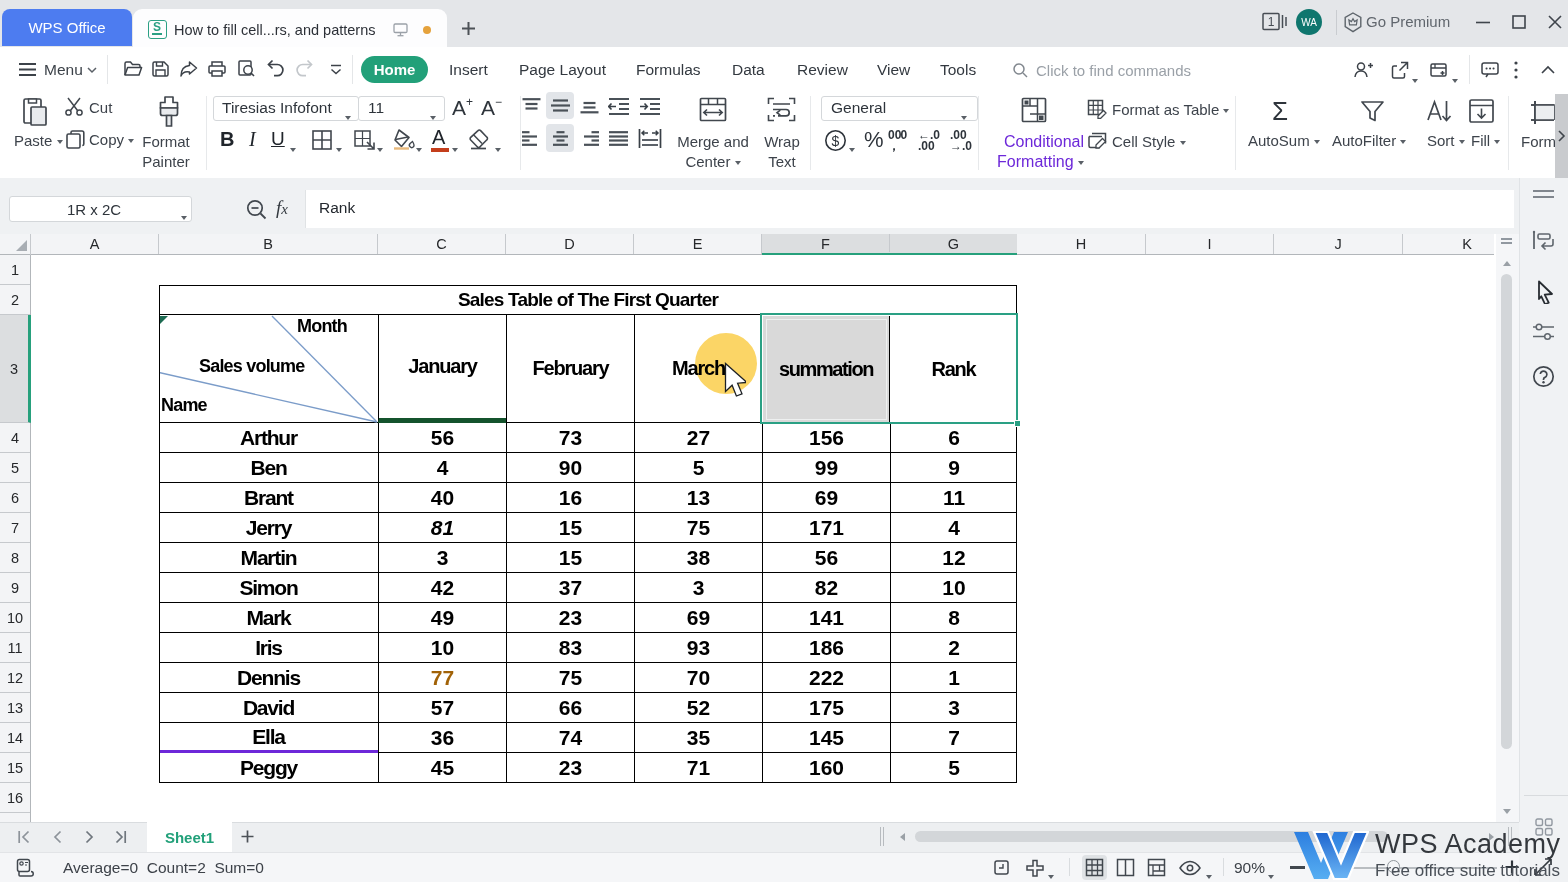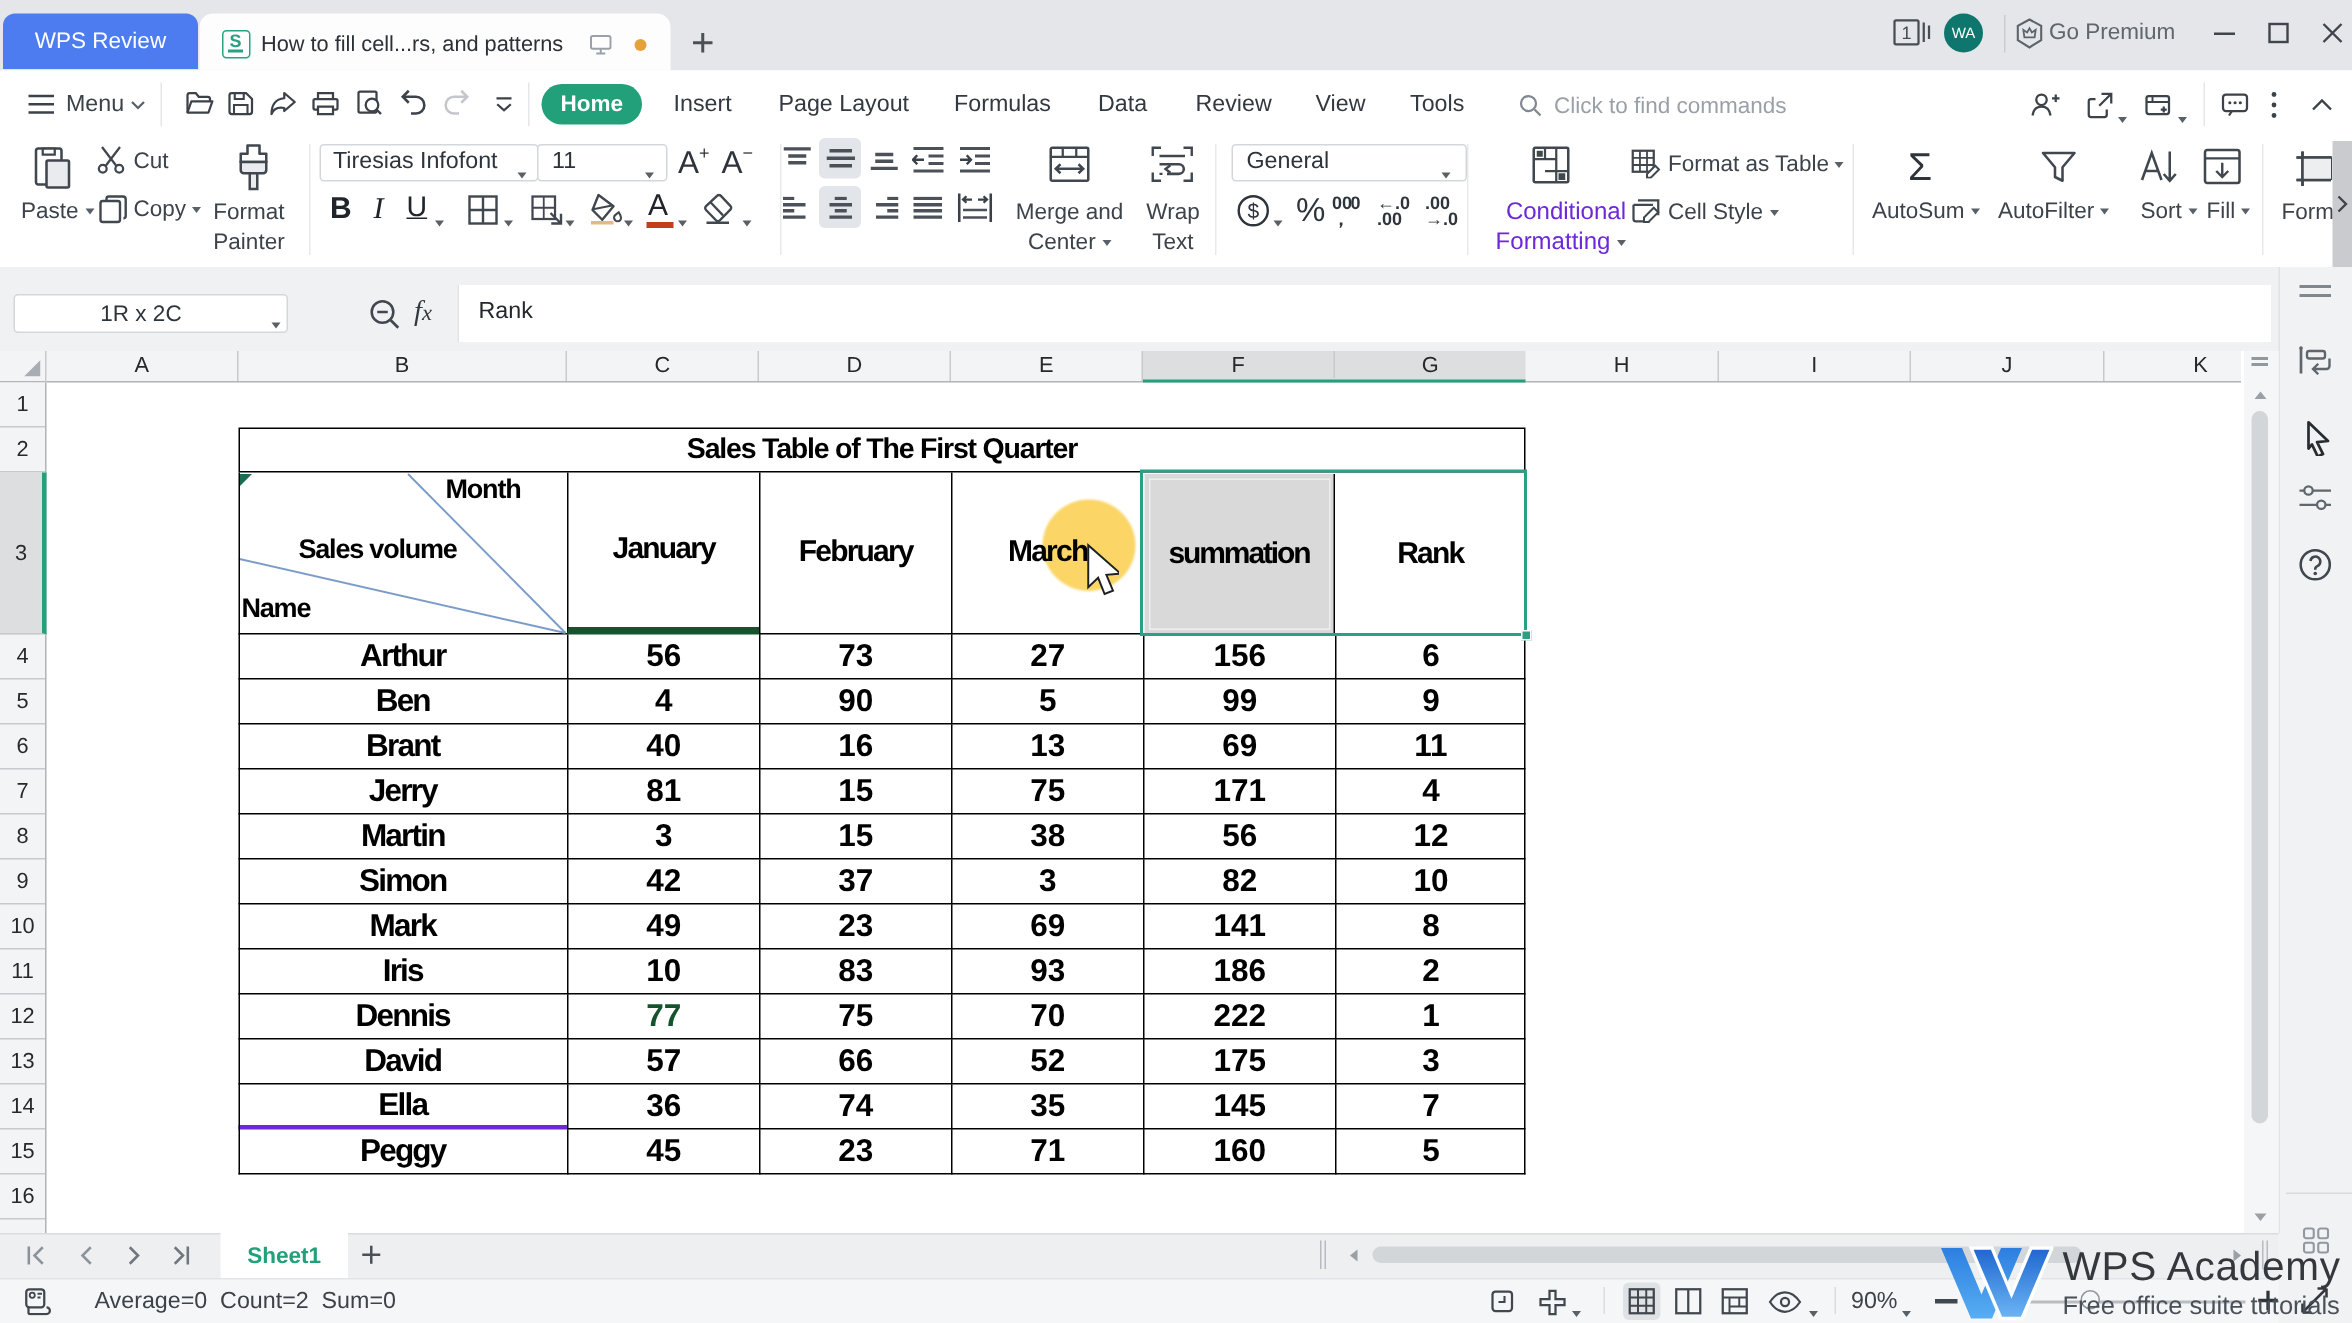--- a/index.html
+++ b/index.html
@@ -4,21 +4,21 @@
 html,body{margin:0;padding:0;}
 body{width:1568px;height:882px;overflow:hidden;font-family:"Liberation Sans",sans-serif;background:#fff;position:relative;}
 .ab{position:absolute;}
 .ctr{display:flex;align-items:center;justify-content:center;}
 svg{display:block;}
 .caret{width:0;height:0;border-left:3.5px solid transparent;border-right:3.5px solid transparent;border-top:4px solid #5a6067;display:inline-block;}
 </style></head>
 <body>
 
 <div class="ab" style="left:0;top:0;width:1568px;height:47px;background:#e4e6e9;"></div>
-<div class="ab ctr" style="left:2px;top:9px;width:130px;height:37px;background:#4d7cf0;border-radius:8px 8px 0 0;color:#fff;font-size:15px;">WPS Review</div>
+<div class="ab ctr" style="left:2px;top:9px;width:130px;height:37px;background:#4d7cf0;border-radius:8px 8px 0 0;color:#fff;font-size:15px;">WPS Office</div>
 <div class="ab" style="left:133px;top:9px;width:314px;height:38px;background:#fdfdfe;border-radius:9px 9px 0 0;"></div>
 <div class="ab" style="left:148px;top:20px;width:17px;height:17px;border:1.6px solid #2ba084;border-radius:3px;"></div>
 <div class="ab" style="left:152px;top:23px;width:10px;height:9px;color:#2ba084;font-size:12px;font-weight:bold;line-height:9px;text-align:center;">S</div>
 <div class="ab" style="left:152px;top:33px;width:10px;height:1.6px;background:#2ba084;"></div>
 <div class="ab" style="left:174px;top:21px;width:220px;height:18px;color:#2c3037;font-size:14.5px;line-height:18px;white-space:nowrap;">How to fill cell...rs, and patterns</div>
 <svg class="ab" style="left:393px;top:23px" width="15" height="14" viewBox="0 0 15 14">
     <rect x="1" y="1" width="13" height="8.5" rx="1.2" fill="none" stroke="#9ba1a8" stroke-width="1.3"></rect>
     <line x1="7.5" y1="9.5" x2="7.5" y2="12.5" stroke="#9ba1a8" stroke-width="1.3"></line>
     <line x1="4.5" y1="12.7" x2="10.5" y2="12.7" stroke="#9ba1a8" stroke-width="1.3"></line>
   </svg>
@@ -412,21 +412,21 @@
 <div class="ab ctr" style="left:634px;top:453px;width:128px;height:30px;border-left:1px solid #000;border-bottom:1px solid #000;box-sizing:border-box;font-weight:bold;color:#000;font-size:21px;">5</div>
 <div class="ab ctr" style="left:762px;top:453px;width:128px;height:30px;border-left:1px solid #000;border-bottom:1px solid #000;box-sizing:border-box;font-weight:bold;color:#000;font-size:21px;">99</div>
 <div class="ab ctr" style="left:890px;top:453px;width:127px;height:30px;border-left:1px solid #000;border-bottom:1px solid #000;box-sizing:border-box;font-weight:bold;color:#000;font-size:21px;">9</div>
 <div class="ab ctr" style="left:159px;top:483px;width:219px;height:30px;border-bottom:1px solid #000;box-sizing:border-box;font-weight:bold;color:#000;font-size:21px;letter-spacing:-1.2px;">Brant</div>
 <div class="ab ctr" style="left:378px;top:483px;width:128px;height:30px;border-left:1px solid #000;border-bottom:1px solid #000;box-sizing:border-box;font-weight:bold;color:#000;font-size:21px;">40</div>
 <div class="ab ctr" style="left:506px;top:483px;width:128px;height:30px;border-left:1px solid #000;border-bottom:1px solid #000;box-sizing:border-box;font-weight:bold;color:#000;font-size:21px;">16</div>
 <div class="ab ctr" style="left:634px;top:483px;width:128px;height:30px;border-left:1px solid #000;border-bottom:1px solid #000;box-sizing:border-box;font-weight:bold;color:#000;font-size:21px;">13</div>
 <div class="ab ctr" style="left:762px;top:483px;width:128px;height:30px;border-left:1px solid #000;border-bottom:1px solid #000;box-sizing:border-box;font-weight:bold;color:#000;font-size:21px;">69</div>
 <div class="ab ctr" style="left:890px;top:483px;width:127px;height:30px;border-left:1px solid #000;border-bottom:1px solid #000;box-sizing:border-box;font-weight:bold;color:#000;font-size:21px;">11</div>
 <div class="ab ctr" style="left:159px;top:513px;width:219px;height:30px;border-bottom:1px solid #000;box-sizing:border-box;font-weight:bold;color:#000;font-size:21px;letter-spacing:-1.2px;">Jerry</div>
-<div class="ab ctr" style="left:378px;top:513px;width:128px;height:30px;border-left:1px solid #000;border-bottom:1px solid #000;box-sizing:border-box;font-weight:bold;color:#000;font-size:21px;">81</div>
+<div class="ab ctr" style="left:378px;top:513px;width:128px;height:30px;border-left:1px solid #000;border-bottom:1px solid #000;box-sizing:border-box;font-weight:bold;color:#000;font-size:21px;font-style:italic;">81</div>
 <div class="ab ctr" style="left:506px;top:513px;width:128px;height:30px;border-left:1px solid #000;border-bottom:1px solid #000;box-sizing:border-box;font-weight:bold;color:#000;font-size:21px;">15</div>
 <div class="ab ctr" style="left:634px;top:513px;width:128px;height:30px;border-left:1px solid #000;border-bottom:1px solid #000;box-sizing:border-box;font-weight:bold;color:#000;font-size:21px;">75</div>
 <div class="ab ctr" style="left:762px;top:513px;width:128px;height:30px;border-left:1px solid #000;border-bottom:1px solid #000;box-sizing:border-box;font-weight:bold;color:#000;font-size:21px;">171</div>
 <div class="ab ctr" style="left:890px;top:513px;width:127px;height:30px;border-left:1px solid #000;border-bottom:1px solid #000;box-sizing:border-box;font-weight:bold;color:#000;font-size:21px;">4</div>
 <div class="ab ctr" style="left:159px;top:543px;width:219px;height:30px;border-bottom:1px solid #000;box-sizing:border-box;font-weight:bold;color:#000;font-size:21px;letter-spacing:-1.2px;">Martin</div>
 <div class="ab ctr" style="left:378px;top:543px;width:128px;height:30px;border-left:1px solid #000;border-bottom:1px solid #000;box-sizing:border-box;font-weight:bold;color:#000;font-size:21px;">3</div>
 <div class="ab ctr" style="left:506px;top:543px;width:128px;height:30px;border-left:1px solid #000;border-bottom:1px solid #000;box-sizing:border-box;font-weight:bold;color:#000;font-size:21px;">15</div>
 <div class="ab ctr" style="left:634px;top:543px;width:128px;height:30px;border-left:1px solid #000;border-bottom:1px solid #000;box-sizing:border-box;font-weight:bold;color:#000;font-size:21px;">38</div>
 <div class="ab ctr" style="left:762px;top:543px;width:128px;height:30px;border-left:1px solid #000;border-bottom:1px solid #000;box-sizing:border-box;font-weight:bold;color:#000;font-size:21px;">56</div>
 <div class="ab ctr" style="left:890px;top:543px;width:127px;height:30px;border-left:1px solid #000;border-bottom:1px solid #000;box-sizing:border-box;font-weight:bold;color:#000;font-size:21px;">12</div>
@@ -442,21 +442,21 @@
 <div class="ab ctr" style="left:634px;top:603px;width:128px;height:30px;border-left:1px solid #000;border-bottom:1px solid #000;box-sizing:border-box;font-weight:bold;color:#000;font-size:21px;">69</div>
 <div class="ab ctr" style="left:762px;top:603px;width:128px;height:30px;border-left:1px solid #000;border-bottom:1px solid #000;box-sizing:border-box;font-weight:bold;color:#000;font-size:21px;">141</div>
 <div class="ab ctr" style="left:890px;top:603px;width:127px;height:30px;border-left:1px solid #000;border-bottom:1px solid #000;box-sizing:border-box;font-weight:bold;color:#000;font-size:21px;">8</div>
 <div class="ab ctr" style="left:159px;top:633px;width:219px;height:30px;border-bottom:1px solid #000;box-sizing:border-box;font-weight:bold;color:#000;font-size:21px;letter-spacing:-1.2px;">Iris</div>
 <div class="ab ctr" style="left:378px;top:633px;width:128px;height:30px;border-left:1px solid #000;border-bottom:1px solid #000;box-sizing:border-box;font-weight:bold;color:#000;font-size:21px;">10</div>
 <div class="ab ctr" style="left:506px;top:633px;width:128px;height:30px;border-left:1px solid #000;border-bottom:1px solid #000;box-sizing:border-box;font-weight:bold;color:#000;font-size:21px;text-align:center;">83</div>
 <div class="ab ctr" style="left:634px;top:633px;width:128px;height:30px;border-left:1px solid #000;border-bottom:1px solid #000;box-sizing:border-box;font-weight:bold;color:#000;font-size:21px;">93</div>
 <div class="ab ctr" style="left:762px;top:633px;width:128px;height:30px;border-left:1px solid #000;border-bottom:1px solid #000;box-sizing:border-box;font-weight:bold;color:#000;font-size:21px;">186</div>
 <div class="ab ctr" style="left:890px;top:633px;width:127px;height:30px;border-left:1px solid #000;border-bottom:1px solid #000;box-sizing:border-box;font-weight:bold;color:#000;font-size:21px;">2</div>
 <div class="ab ctr" style="left:159px;top:663px;width:219px;height:30px;border-bottom:1px solid #000;box-sizing:border-box;font-weight:bold;color:#000;font-size:21px;letter-spacing:-1.2px;">Dennis</div>
-<div class="ab ctr" style="left:378px;top:663px;width:128px;height:30px;border-left:1px solid #000;border-bottom:1px solid #000;box-sizing:border-box;font-weight:bold;color:#14532d;font-size:21px;">77</div>
+<div class="ab ctr" style="left:378px;top:663px;width:128px;height:30px;border-left:1px solid #000;border-bottom:1px solid #000;box-sizing:border-box;font-weight:bold;color:#a16207;font-size:21px;">77</div>
 <div class="ab ctr" style="left:506px;top:663px;width:128px;height:30px;border-left:1px solid #000;border-bottom:1px solid #000;box-sizing:border-box;font-weight:bold;color:#000;font-size:21px;">75</div>
 <div class="ab ctr" style="left:634px;top:663px;width:128px;height:30px;border-left:1px solid #000;border-bottom:1px solid #000;box-sizing:border-box;font-weight:bold;color:#000;font-size:21px;">70</div>
 <div class="ab ctr" style="left:762px;top:663px;width:128px;height:30px;border-left:1px solid #000;border-bottom:1px solid #000;box-sizing:border-box;font-weight:bold;color:#000;font-size:21px;">222</div>
 <div class="ab ctr" style="left:890px;top:663px;width:127px;height:30px;border-left:1px solid #000;border-bottom:1px solid #000;box-sizing:border-box;font-weight:bold;color:#000;font-size:21px;">1</div>
 <div class="ab ctr" style="left:159px;top:693px;width:219px;height:30px;border-bottom:1px solid #000;box-sizing:border-box;font-weight:bold;color:#000;font-size:21px;letter-spacing:-1.2px;">David</div>
 <div class="ab ctr" style="left:378px;top:693px;width:128px;height:30px;border-left:1px solid #000;border-bottom:1px solid #000;box-sizing:border-box;font-weight:bold;color:#000;font-size:21px;">57</div>
 <div class="ab ctr" style="left:506px;top:693px;width:128px;height:30px;border-left:1px solid #000;border-bottom:1px solid #000;box-sizing:border-box;font-weight:bold;color:#000;font-size:21px;">66</div>
 <div class="ab ctr" style="left:634px;top:693px;width:128px;height:30px;border-left:1px solid #000;border-bottom:1px solid #000;box-sizing:border-box;font-weight:bold;color:#000;font-size:21px;">52</div>
 <div class="ab ctr" style="left:762px;top:693px;width:128px;height:30px;border-left:1px solid #000;border-bottom:1px solid #000;box-sizing:border-box;font-weight:bold;color:#000;font-size:21px;">175</div>
 <div class="ab ctr" style="left:890px;top:693px;width:127px;height:30px;border-left:1px solid #000;border-bottom:1px solid #000;box-sizing:border-box;font-weight:bold;color:#000;font-size:21px;">3</div>

